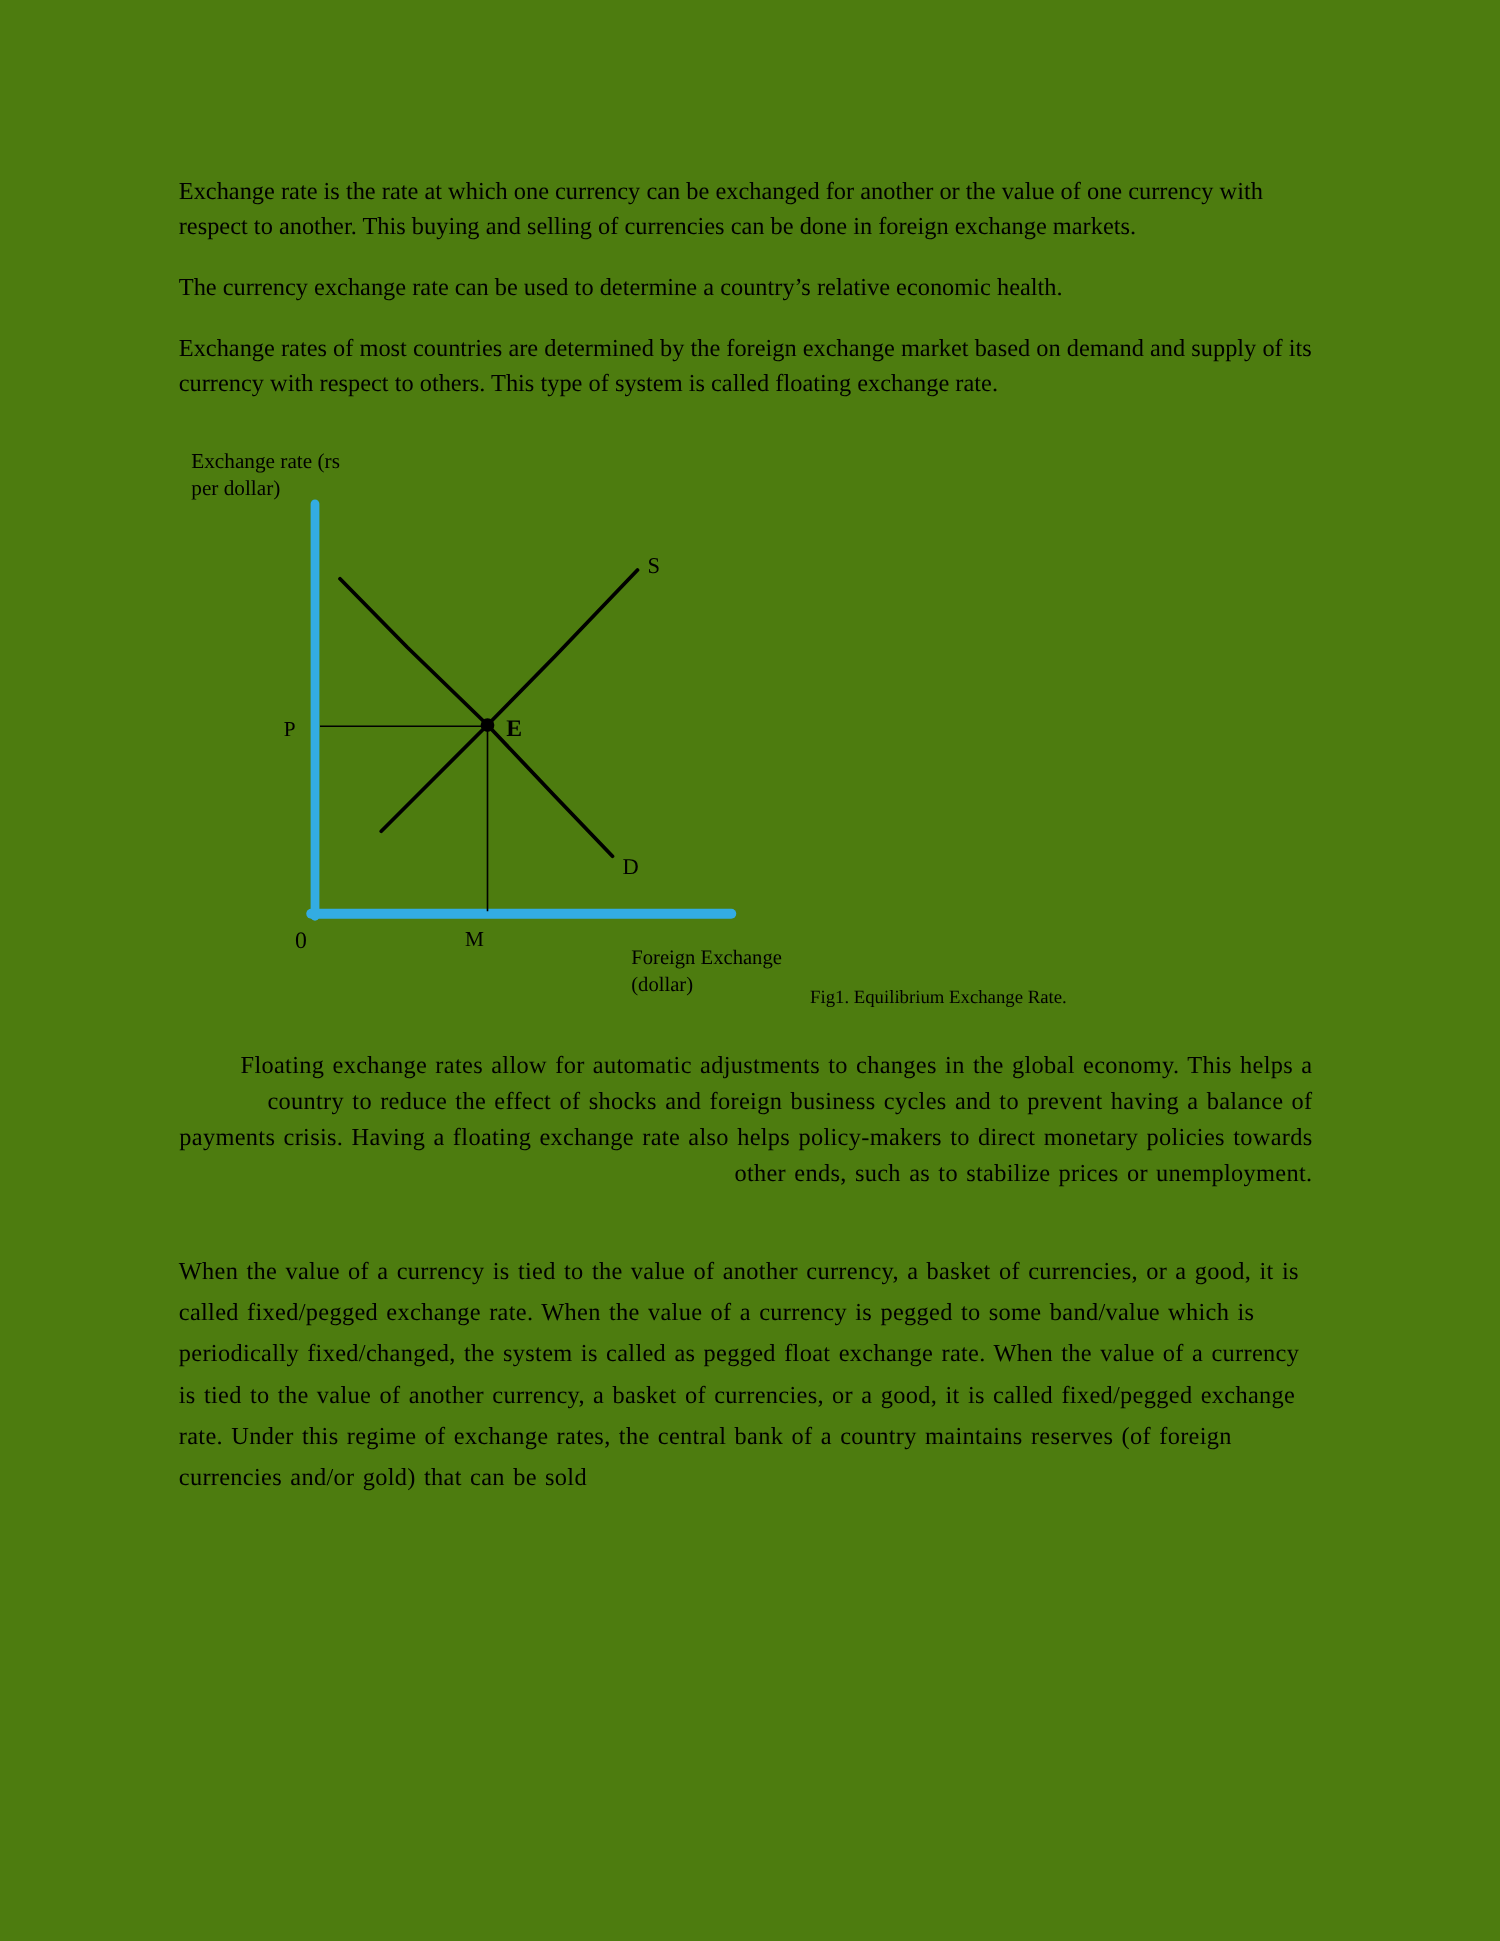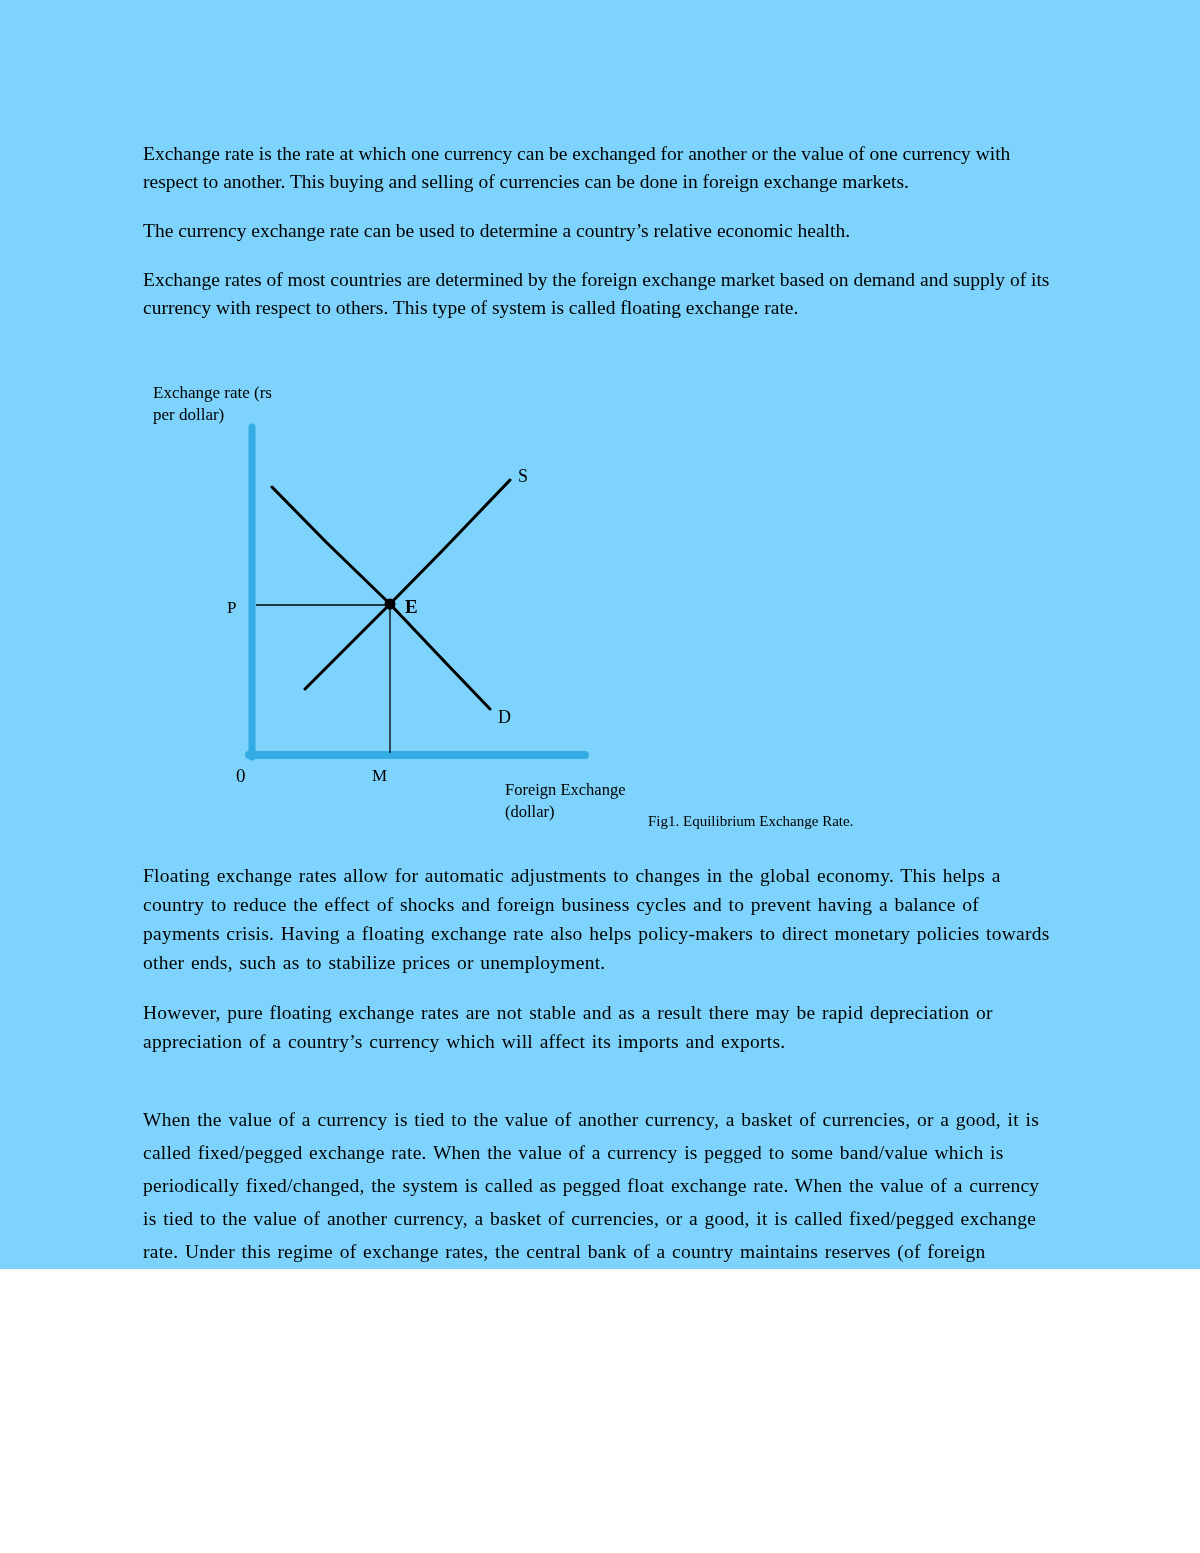--- a/index.html
+++ b/index.html
@@ -1,51 +1,52 @@
 <!DOCTYPE html>
 <html><head>
 <meta charset="utf-8">
 <style>
   * { box-sizing: border-box; }
   html, body { margin: 0; padding: 0; background: #ffffff; }
   .page {
     position: relative;
     width: 1200px;
-    height: 1269px;
-    background: #7dd3fc;
+    height: 1553px;
+    background: #4d7c0f;
     font-family: "Liberation Serif", serif;
     color: #000000;
     overflow: hidden;
   }
   .content {
     position: absolute;
     left: 143px;
     top: 140px;
     width: 917px;
   }
   p.para {
     margin: 0 0 21px 0;
     font-size: 19.5px;
     line-height: 28px;
   }
   p.para.alt {
     line-height: 29px;
     letter-spacing: 0.25px;
     word-spacing: 1.5px;
     max-width: 907px;
+    text-align: right;
   }
   p.para.wide {
     line-height: 33px;
     letter-spacing: 0.25px;
     word-spacing: 1.5px;
     max-width: 910px;
     margin-top: 47px;
   }
   figure.figure {
-    margin: 56px 0 24px 0;
+    margin: 32px 0 24px 0;
     padding: 0;
     text-decoration: underline;
   }
   .fig-label {
     font-family: "Liberation Serif", serif;
     fill: #000000;
   }
   .axis-title { font-size: 17px; }
   .curve-label { font-size: 18px; }
   .curve-label-bold { font-size: 19px; font-weight: bold; }
@@ -90,17 +91,16 @@
         <text x="229" y="403" class="fig-label tick-label">M</text>
 
         <text x="362" y="417" class="fig-label x-axis-title">Foreign Exchange</text>
         <text x="362" y="439" class="fig-label x-axis-title">(dollar)</text>
 
         <text x="505" y="448" class="fig-label caption">Fig1. Equilibrium Exchange Rate.</text>
       </svg>
     </figure>
 
     <p class="para alt">Floating exchange rates allow for automatic adjustments to changes in the global economy. This helps a country to reduce the effect of shocks and foreign business cycles and to prevent having a balance of payments crisis. Having a floating exchange rate also helps policy-makers to direct monetary policies towards other ends, such as to stabilize prices or unemployment.</p>
-    <p class="para alt">However, pure floating exchange rates are not stable and as a result there may be rapid depreciation or appreciation of a country’s currency which will affect its imports and exports.</p>
     <p class="para wide">When the value of a currency is tied to the value of another currency, a basket of currencies, or a good, it is called fixed/pegged exchange rate. When the value of a currency is pegged to some band/value which is periodically fixed/changed, the system is called as pegged float exchange rate. When the value of a currency is tied to the value of another currency, a basket of currencies, or a good, it is called fixed/pegged exchange rate. Under this regime of exchange rates, the central bank of a country maintains reserves (of foreign currencies and/or gold) that can be sold</p>
 
   </div>
 </div>
 
 </body></html>

